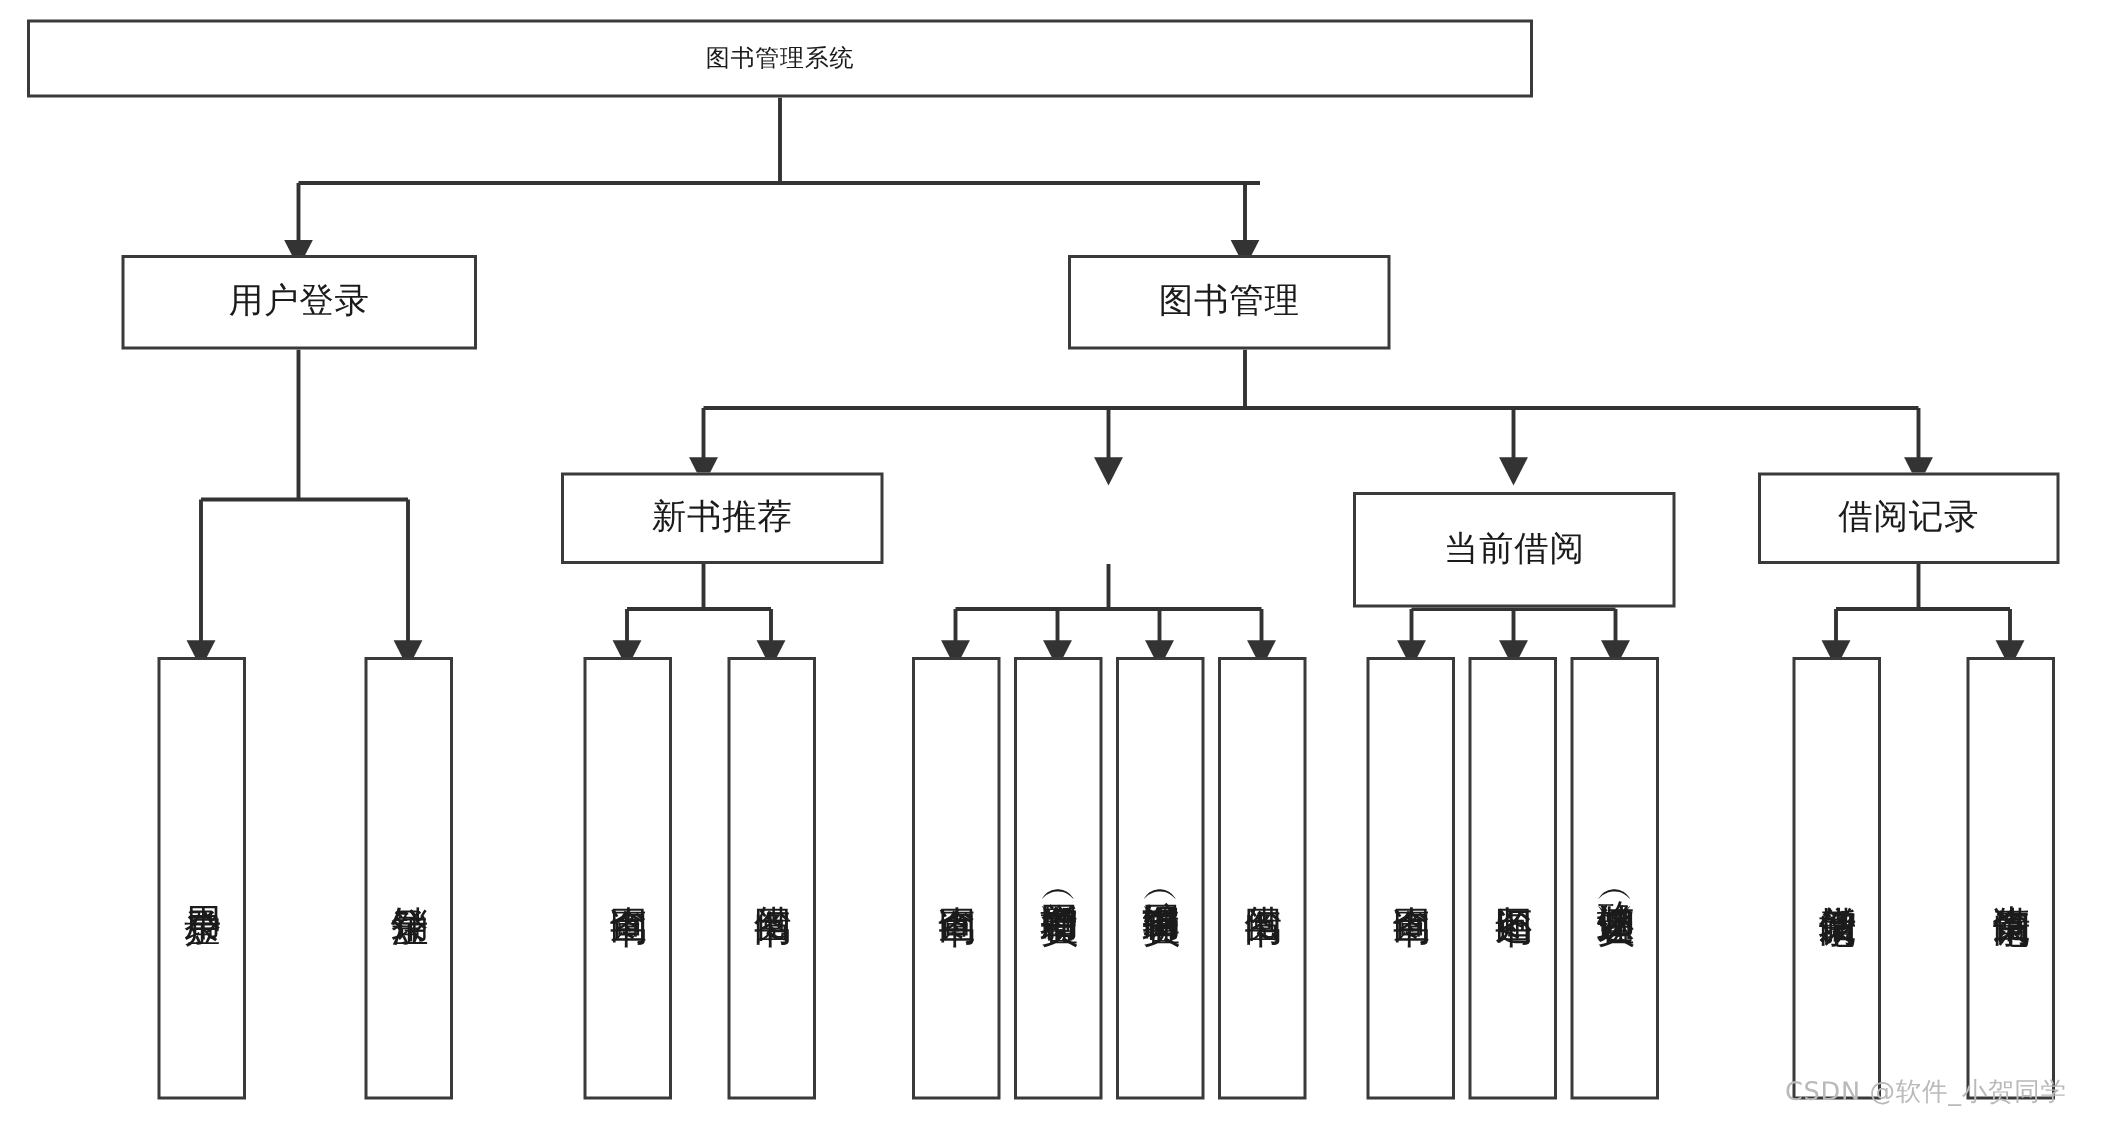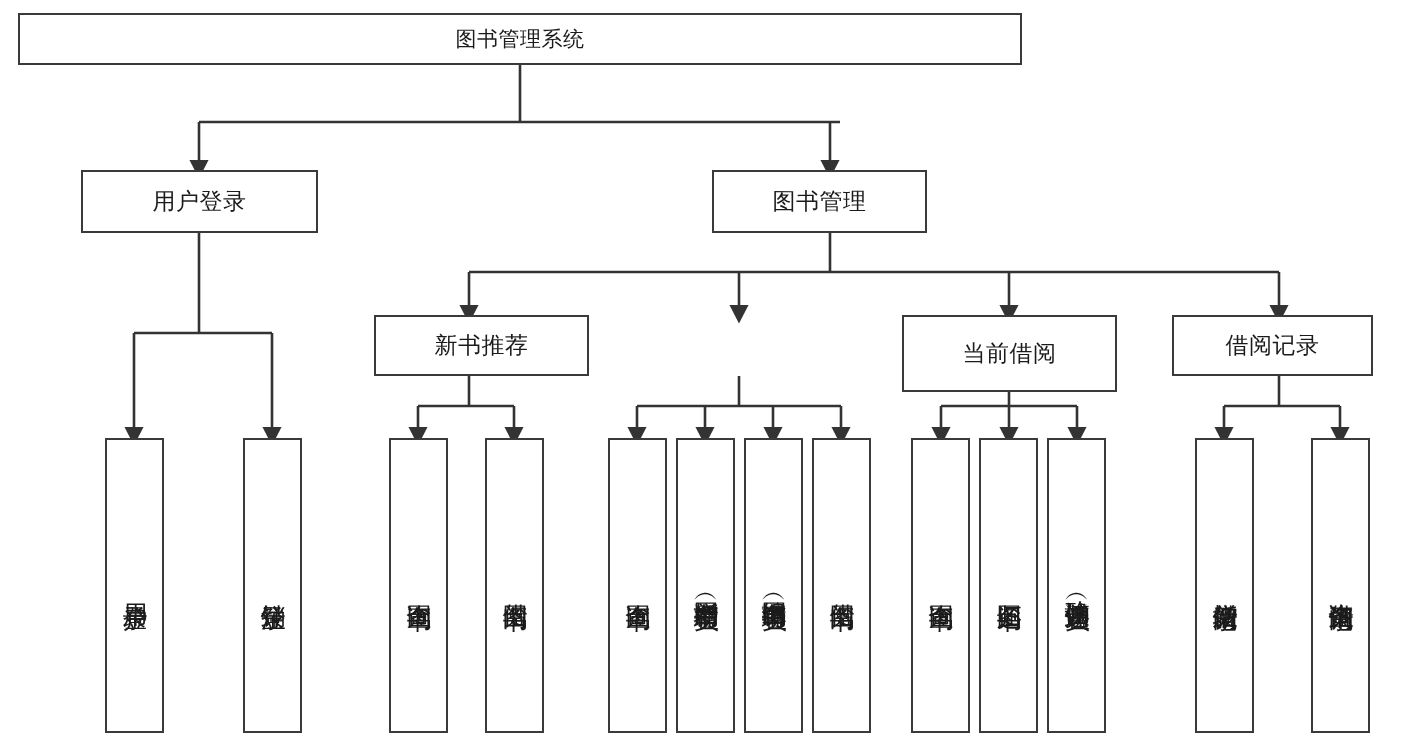--- a/index.html
+++ b/index.html
@@ -41,21 +41,21 @@
     display: block;
     text-align: center;
     white-space: nowrap;
   }
   
   .node.horiz .node-label {
     font-size: 23px;
     letter-spacing: 0.5px;
   }
   .node.root .node-label {
-    font-size: 21px;
+    font-size: 16px;
   }
   
   .node.vert {
     padding: 8px 2px;
     align-items: center;
     justify-content: center;
   }
   .node.vert .node-label {
     writing-mode: vertical-rl;
     text-orientation: upright;
@@ -139,21 +139,21 @@
 
   <div class="node horiz" style="left:712px; top:170px; width:215px; height:63px;">
     <span class="node-label">图书管理</span>
   </div>
 
   <div class="node horiz" style="left:374px; top:315px; width:215px; height:61px;">
     <span class="node-label">新书推荐</span>
   </div>
 
 
-  <div class="node horiz" style="left:902px; top:315px; width:215px; height:77px;">
+  <div class="node horiz" style="left:902px; top:328px; width:215px; height:77px;">
     <span class="node-label">当前借阅</span>
   </div>
 
   <div class="node horiz" style="left:1172px; top:315px; width:201px; height:61px;">
     <span class="node-label">借阅记录</span>
   </div>
 
   <div class="node vert" style="left:105px; top:438px; width:59px; height:295px;">
     <span class="node-label">用户登录</span>
   </div>
@@ -199,14 +199,15 @@
   </div>
 
   <div class="node vert" style="left:1195px; top:438px; width:59px; height:295px;">
     <span class="node-label">新增借阅记录</span>
   </div>
 
   <div class="node vert" style="left:1311px; top:438px; width:59px; height:295px;">
     <span class="node-label">查询借阅记录</span>
   </div>
 
+  <div class="watermark" style="left:1190px; top:716px;">CSDN @软件_小贺同学</div>
 
 </div>
 
 </body></html>

